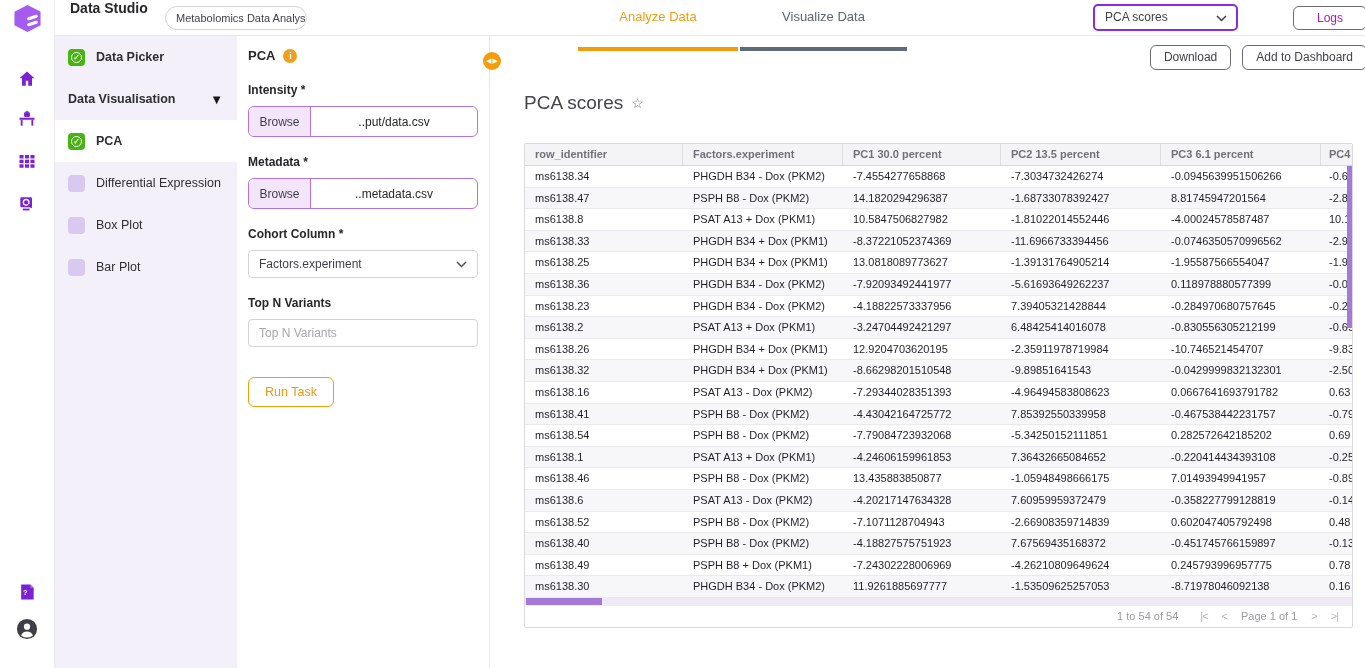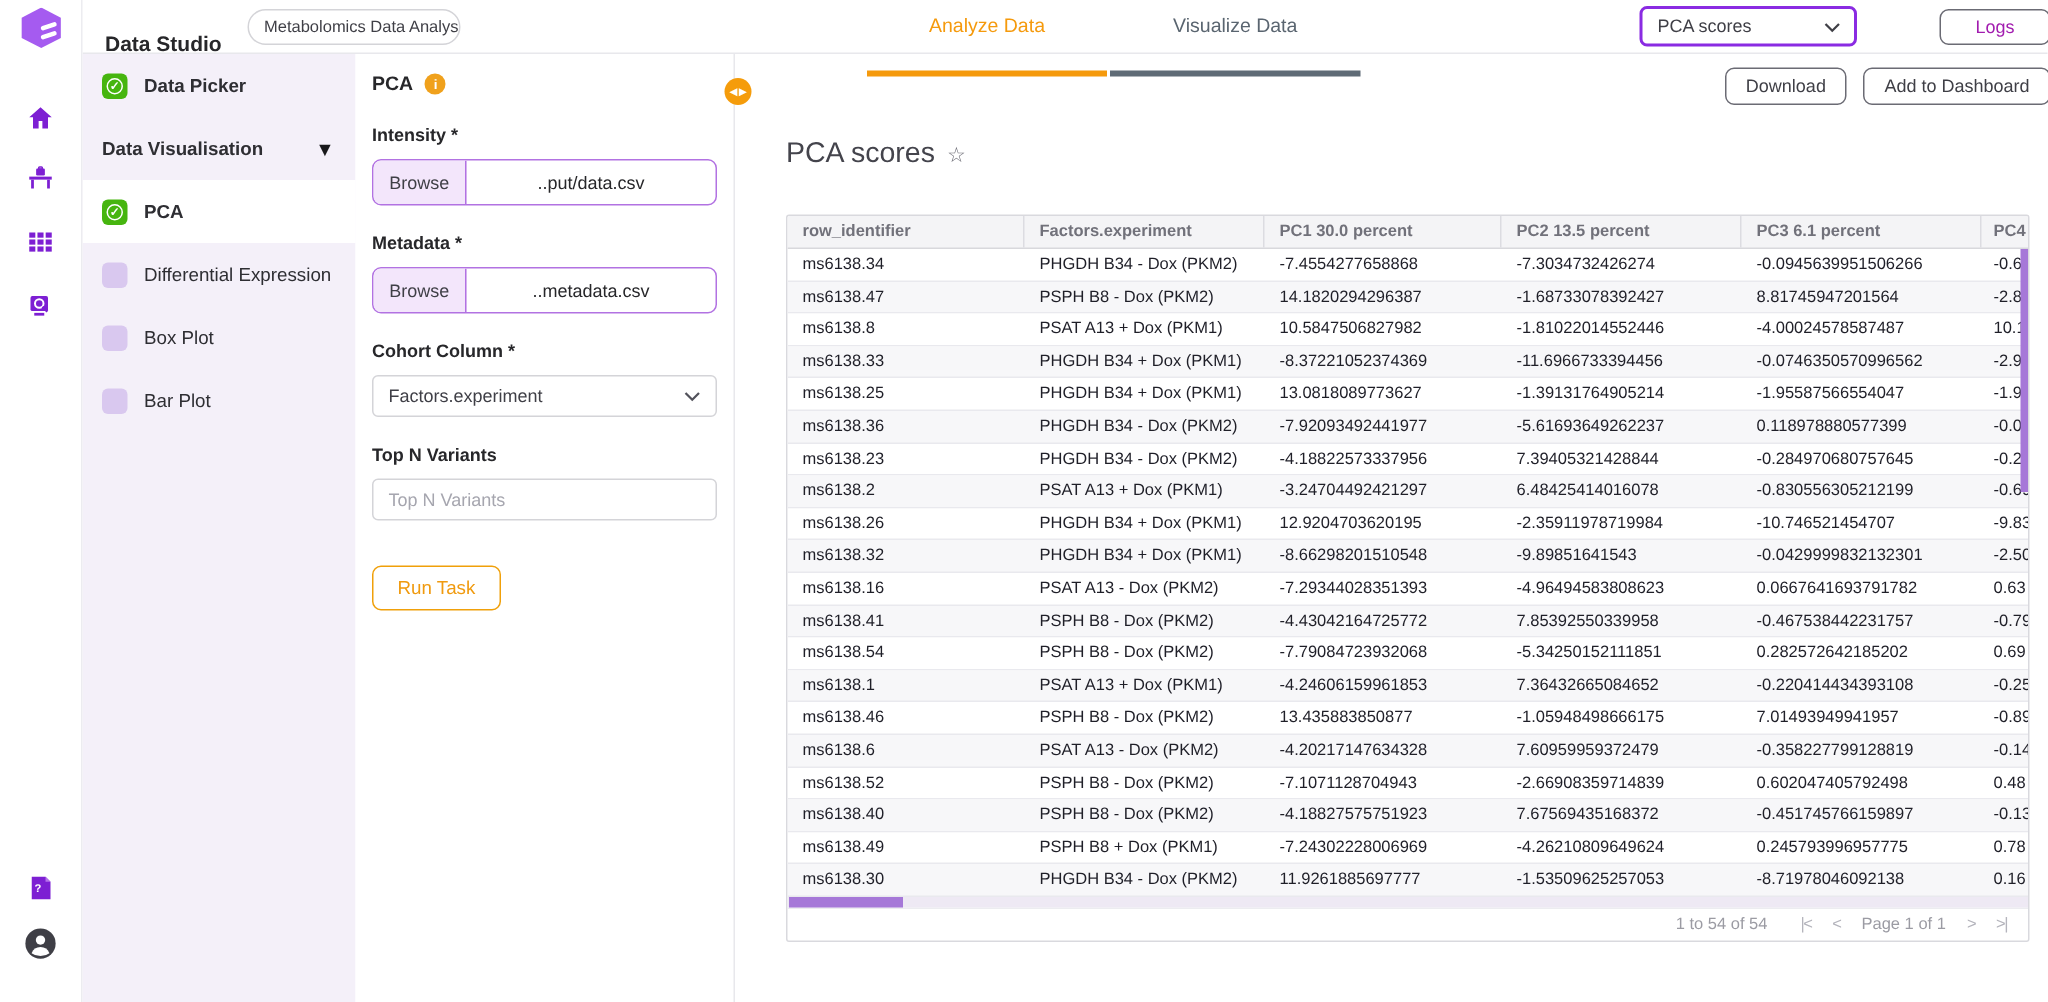--- a/index.html
+++ b/index.html
@@ -14,21 +14,21 @@
   .rail-logo .cut { position:absolute; right:4px; height:3px; width:11px; background:#fff;
                     transform:rotate(-18deg); border-radius:2px; }
   .rail-logo .cut.c1 { top:11px; } .rail-logo .cut.c2 { top:17px; }
   .rail-icon { position:absolute; left:50%; transform:translateX(-50%); width:22px; height:22px;
                display:flex; align-items:center; justify-content:center; cursor:pointer; }
   .rail-icon svg { display:block; }
 
   
   #topbar { position:absolute; left:55px; top:0; width:1310px; height:36px; background:#fff;
             border-bottom:1px solid #e8e8ec; z-index:4; }
-  #app-title { position:absolute; left:15px; top:21px; font-size:14px; font-weight:bold; color:#27272a; }
+  #app-title { position:absolute; left:15px; top:0; font-size:14px; font-weight:bold; color:#27272a; }
   #project-pill { position:absolute; left:110px; top:6px; width:142px; height:24px;
                   border:1px solid #d4d4d8; border-radius:13px; padding:0 10px; font-size:11px;
                   color:#3f3f46; line-height:22px; white-space:nowrap; overflow:hidden; background:#fff; }
   .tab { position:absolute; top:0; height:51px; text-align:center; font-size:13px; font-weight:normal;
          line-height:33px; cursor:pointer; }
   #tab-analyze  { left:523px; width:160px; color:#f59a0d; border-bottom:4px solid #f59a0d; }
   #tab-visualize{ left:685px; width:167px; color:#5a6570; border-bottom:4px solid #5f6b76; }
   #result-select { position:absolute; left:1038px; top:4px; width:145px; height:27px;
                    border:2px solid #8a2be2; border-radius:5px; background:#fff; font-size:12px;
                    color:#3f3f46; line-height:23px; padding:0 10px; cursor:pointer; }

